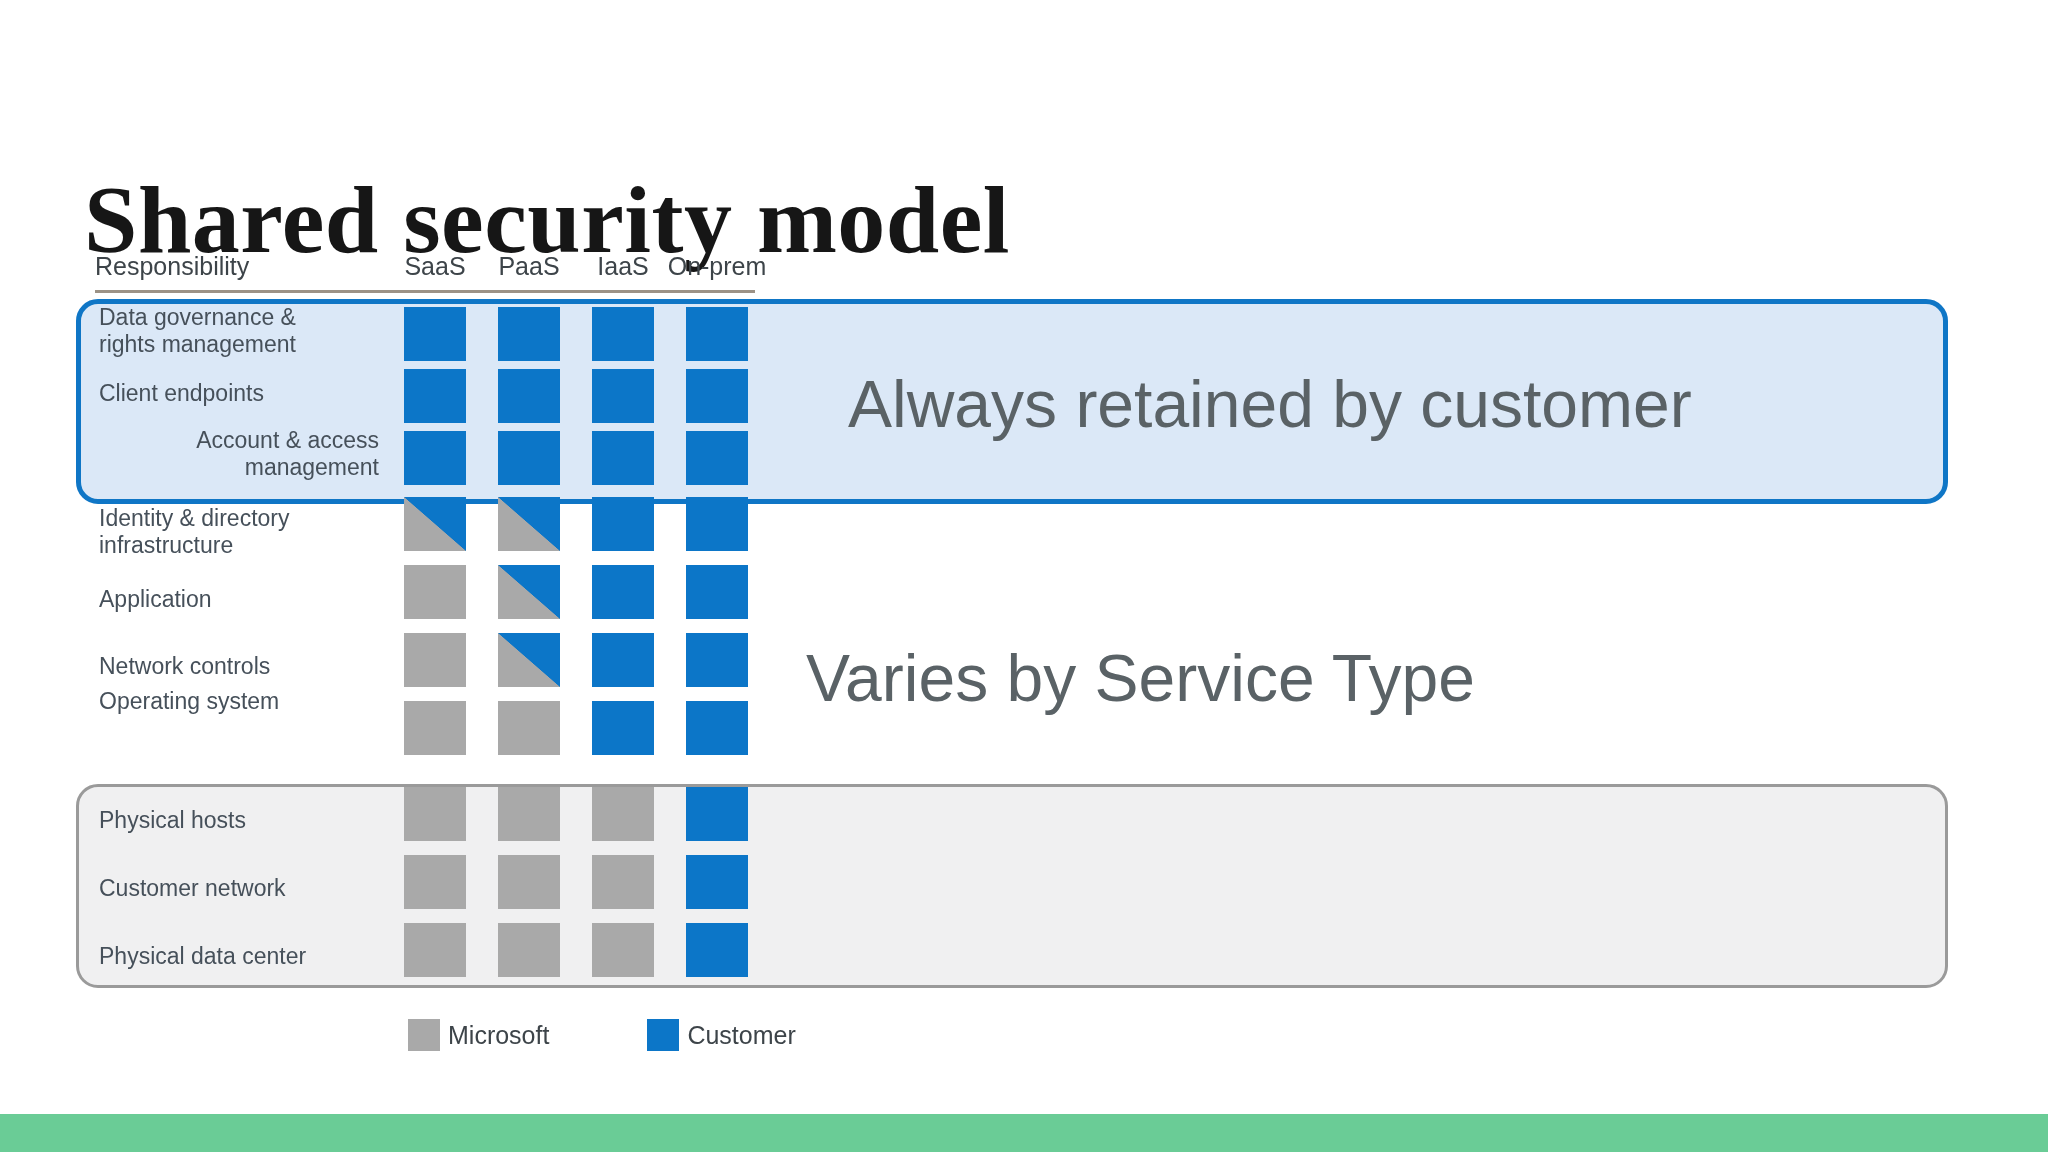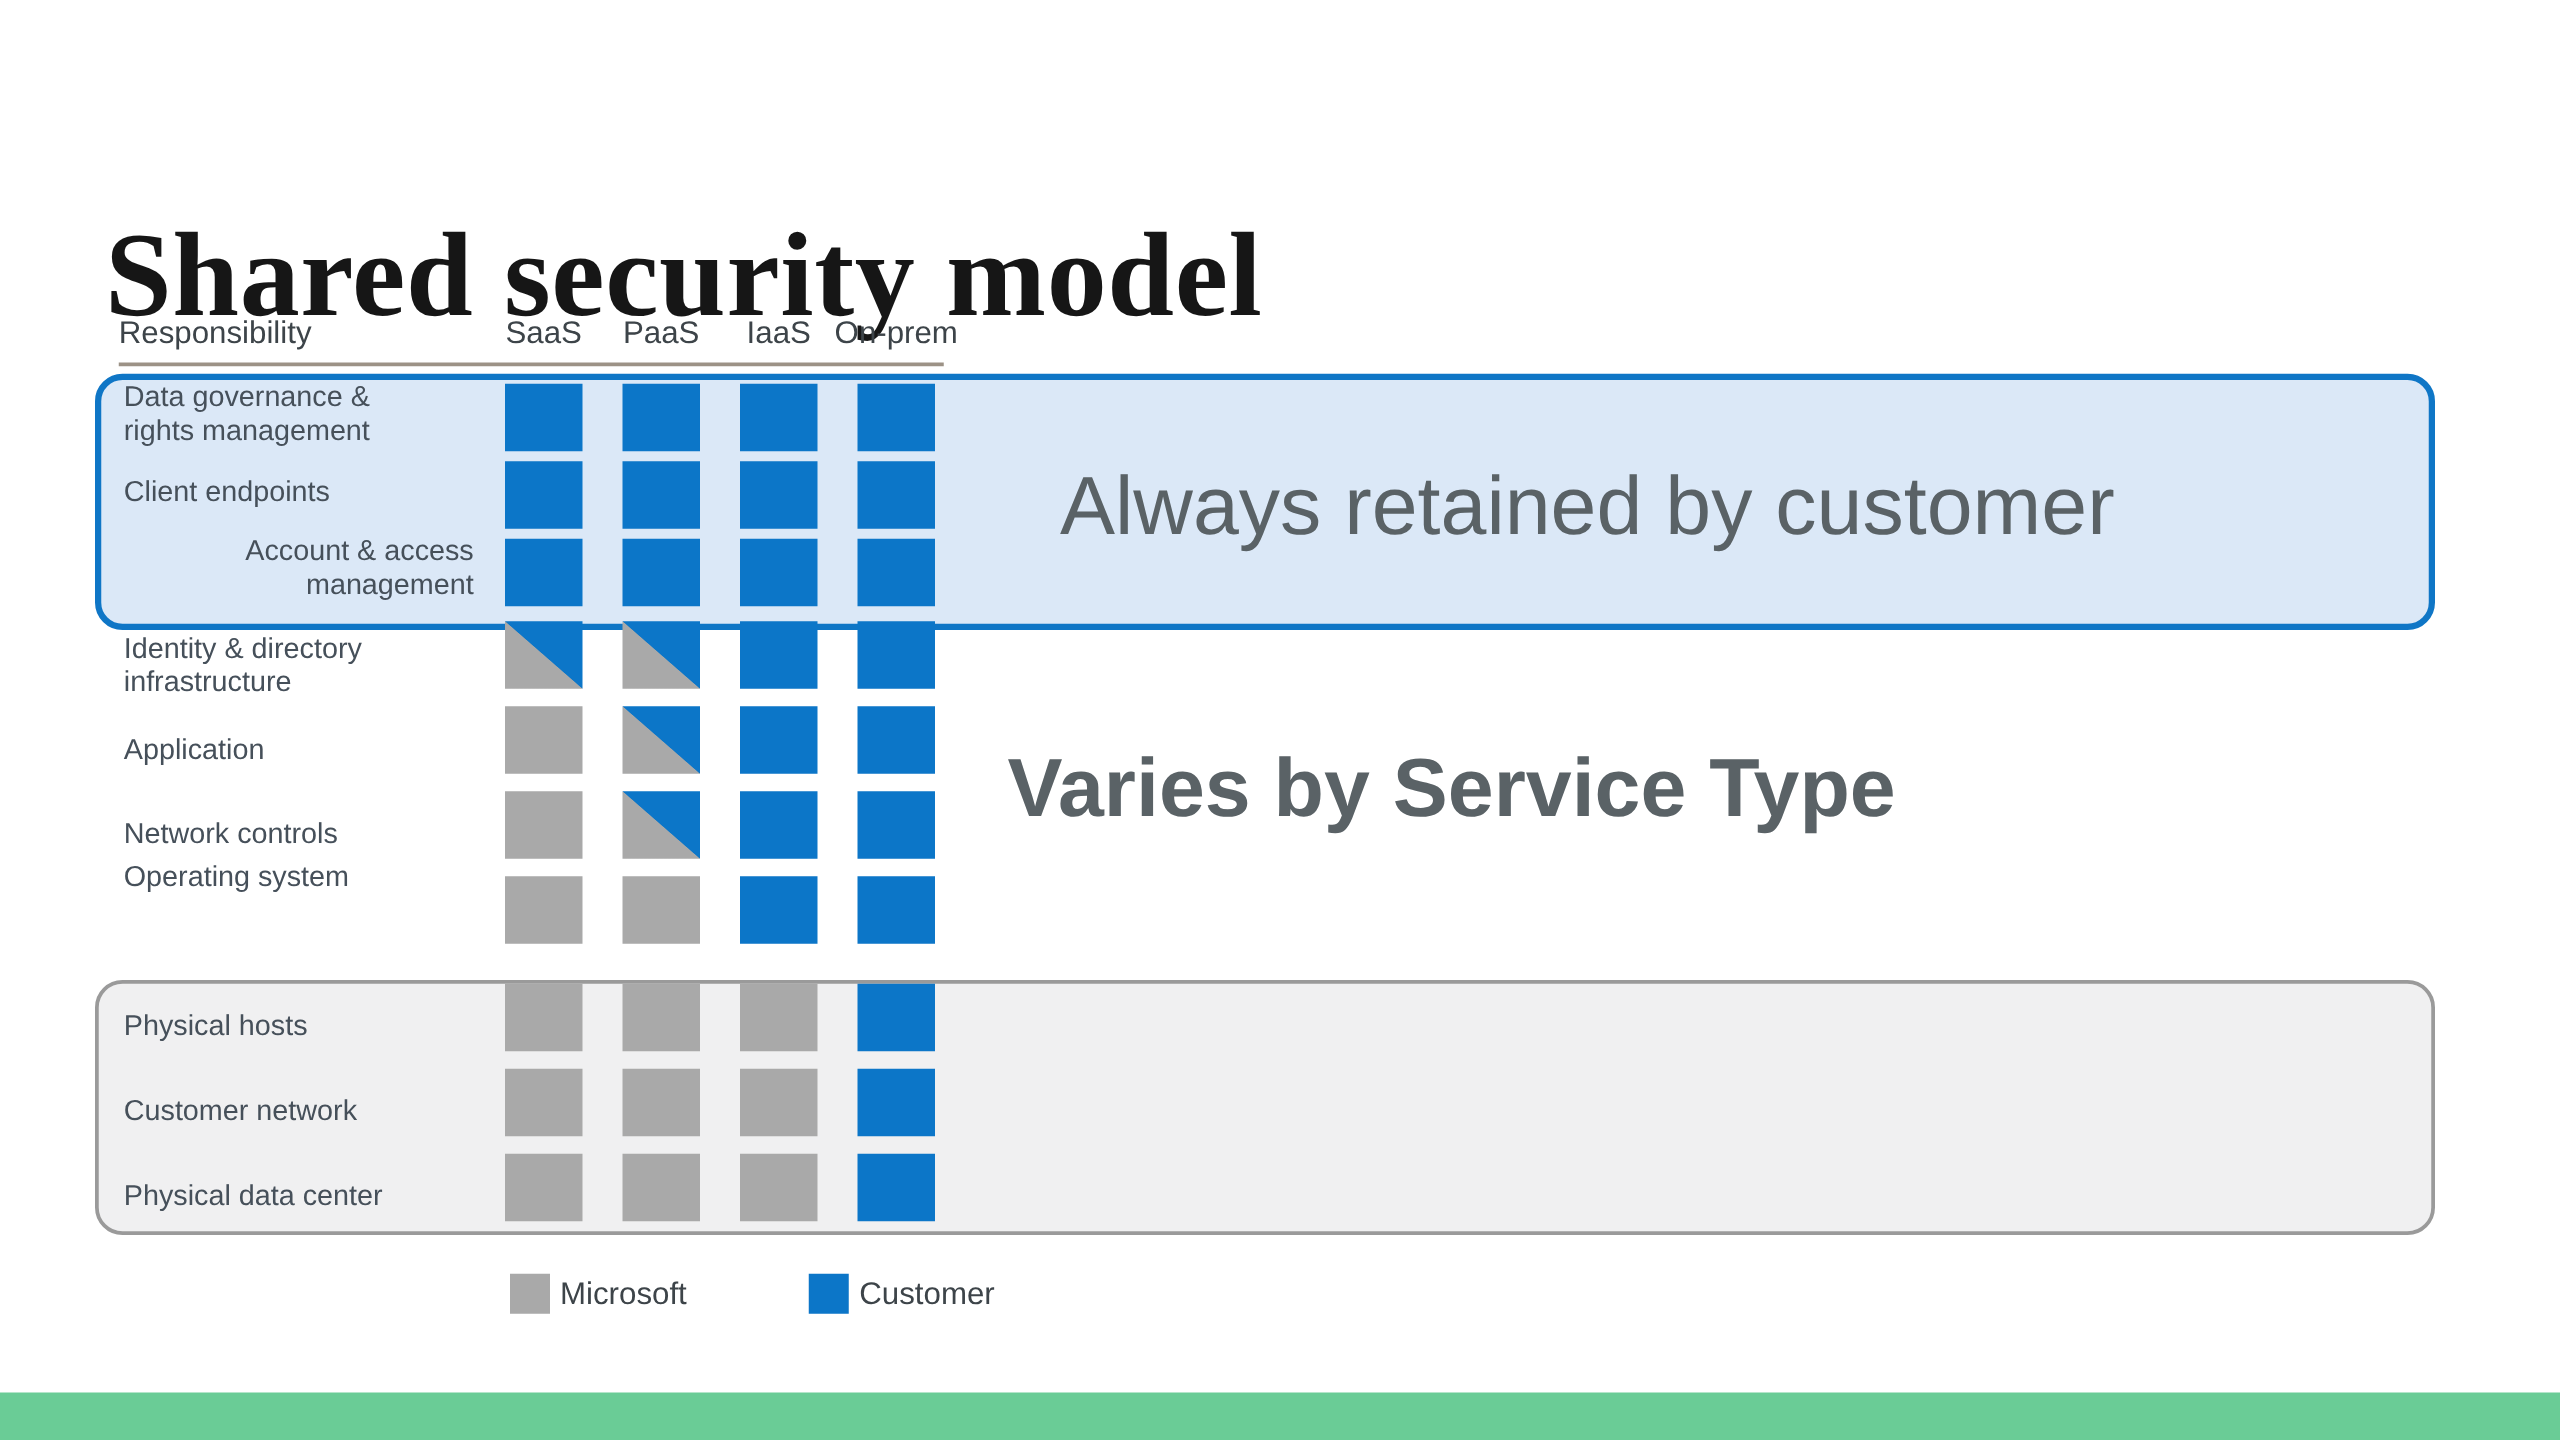--- a/index.html
+++ b/index.html
@@ -71,21 +71,21 @@
   
   .section-caption {
     position: absolute;
     font-family: "Liberation Sans", sans-serif;
     font-weight: 300;
     font-size: 66px;
     color: #5a6266;
     white-space: nowrap;
   }
   .caption-customer { left: 812px; top: 366px; margin-left: 36px; }
-  .caption-varies   { left: 806px; top: 592px; font-weight: bold; }
+  .caption-varies   { left: 806px; top: 640px; }
   .caption-provider { left: 816px; top: 850px; }
 
   
   #table-header {
     position: absolute;
     left: 95px;
     top: 252px;
     width: 660px;
     height: 38px;
   }

